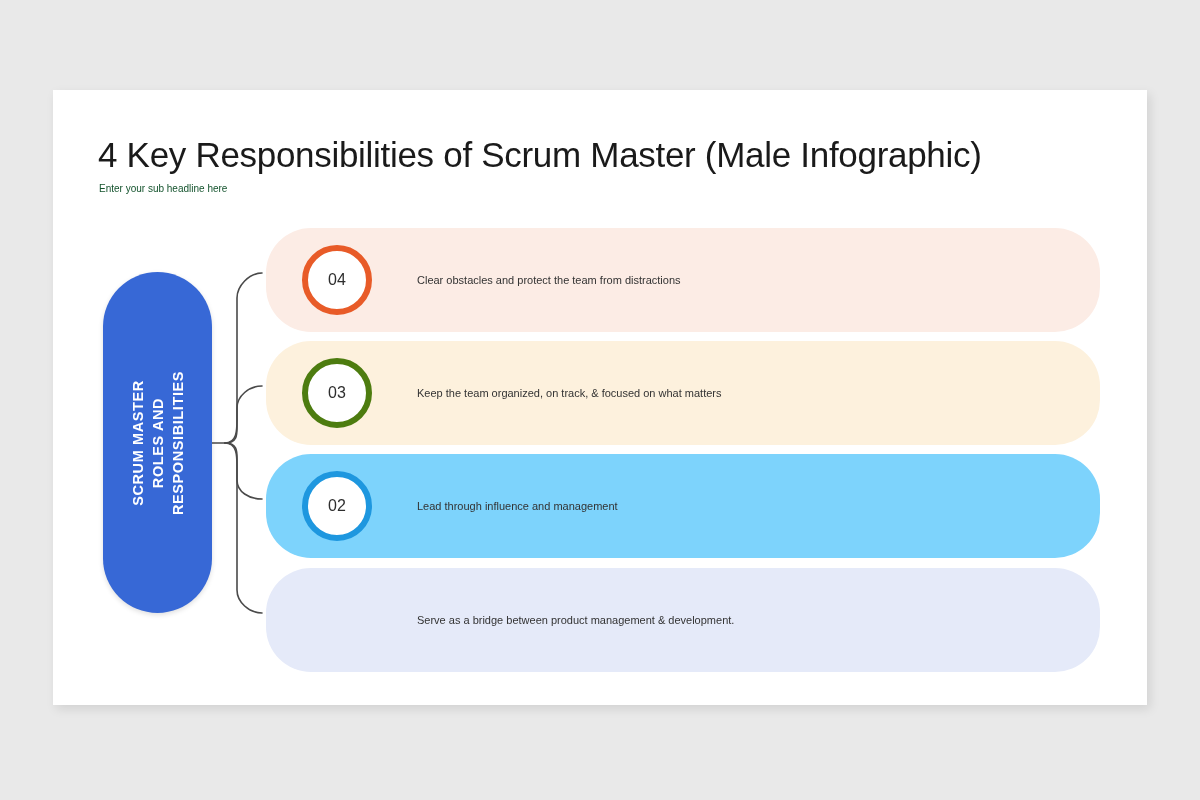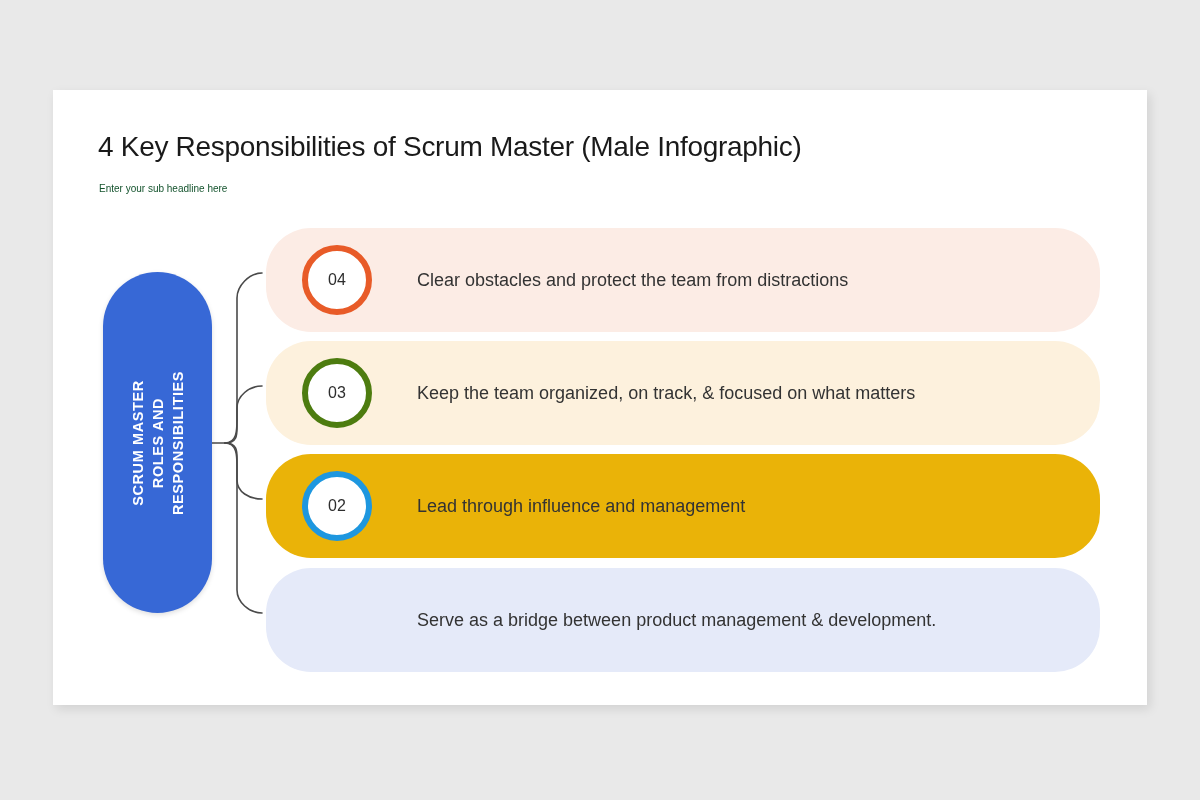--- a/index.html
+++ b/index.html
@@ -24,21 +24,21 @@
     background: #ffffff;
     box-shadow: 3px 4px 10px rgba(0,0,0,0.10);
   }
 
   
   #title {
     position: absolute;
     left: 45px;
     top: 22px;
     width: 1020px;
-    font-size: 28px;
+    font-size: 35px;
     font-weight: normal;
     color: #1a1a1a;
     letter-spacing: -0.3px;
     white-space: nowrap;
   }
   #subtitle {
     position: absolute;
     left: 46px;
     top: 93px;
     font-size: 10px;
@@ -86,21 +86,21 @@
     position: absolute;
     left: 213px;
     width: 834px;
     height: 104px;
     border-radius: 45px;
     display: flex;
     align-items: center;
   }
   .row-04 { top: 138px; background: #fcece5; }
   .row-03 { top: 251px; background: #fdf1dd; }
-  .row-02 { top: 364px; background: #eab308; }
+  .row-02 { top: 364px; background: #7dd3fc; }
   .row-01 { top: 478px; background: #e5eaf9; }
 
   .circle {
     position: absolute;
     left: 36px;
     top: 50%;
     transform: translateY(-50%);
     width: 58px;
     height: 58px;
     border-radius: 50%;
@@ -113,21 +113,21 @@
     box-sizing: content-box;
   }
   .circle-04 { border: 6px solid #e85b28; }
   .circle-03 { border: 6px solid #4d7c0f; }
   .circle-02 { border: 6px solid #1e97df; }
   .circle-01 { border: 6px solid #2357c6; }
 
   .row-text {
     position: absolute;
     left: 151px;
-    font-size: 18px;
+    font-size: 11px;
     color: #333333;
     white-space: nowrap;
   }
 </style>
 </head>
 <body>
 
 <div id="slide">
 
   <h1 id="title">4 Key Responsibilities of Scrum Master (Male Infographic)</h1>

